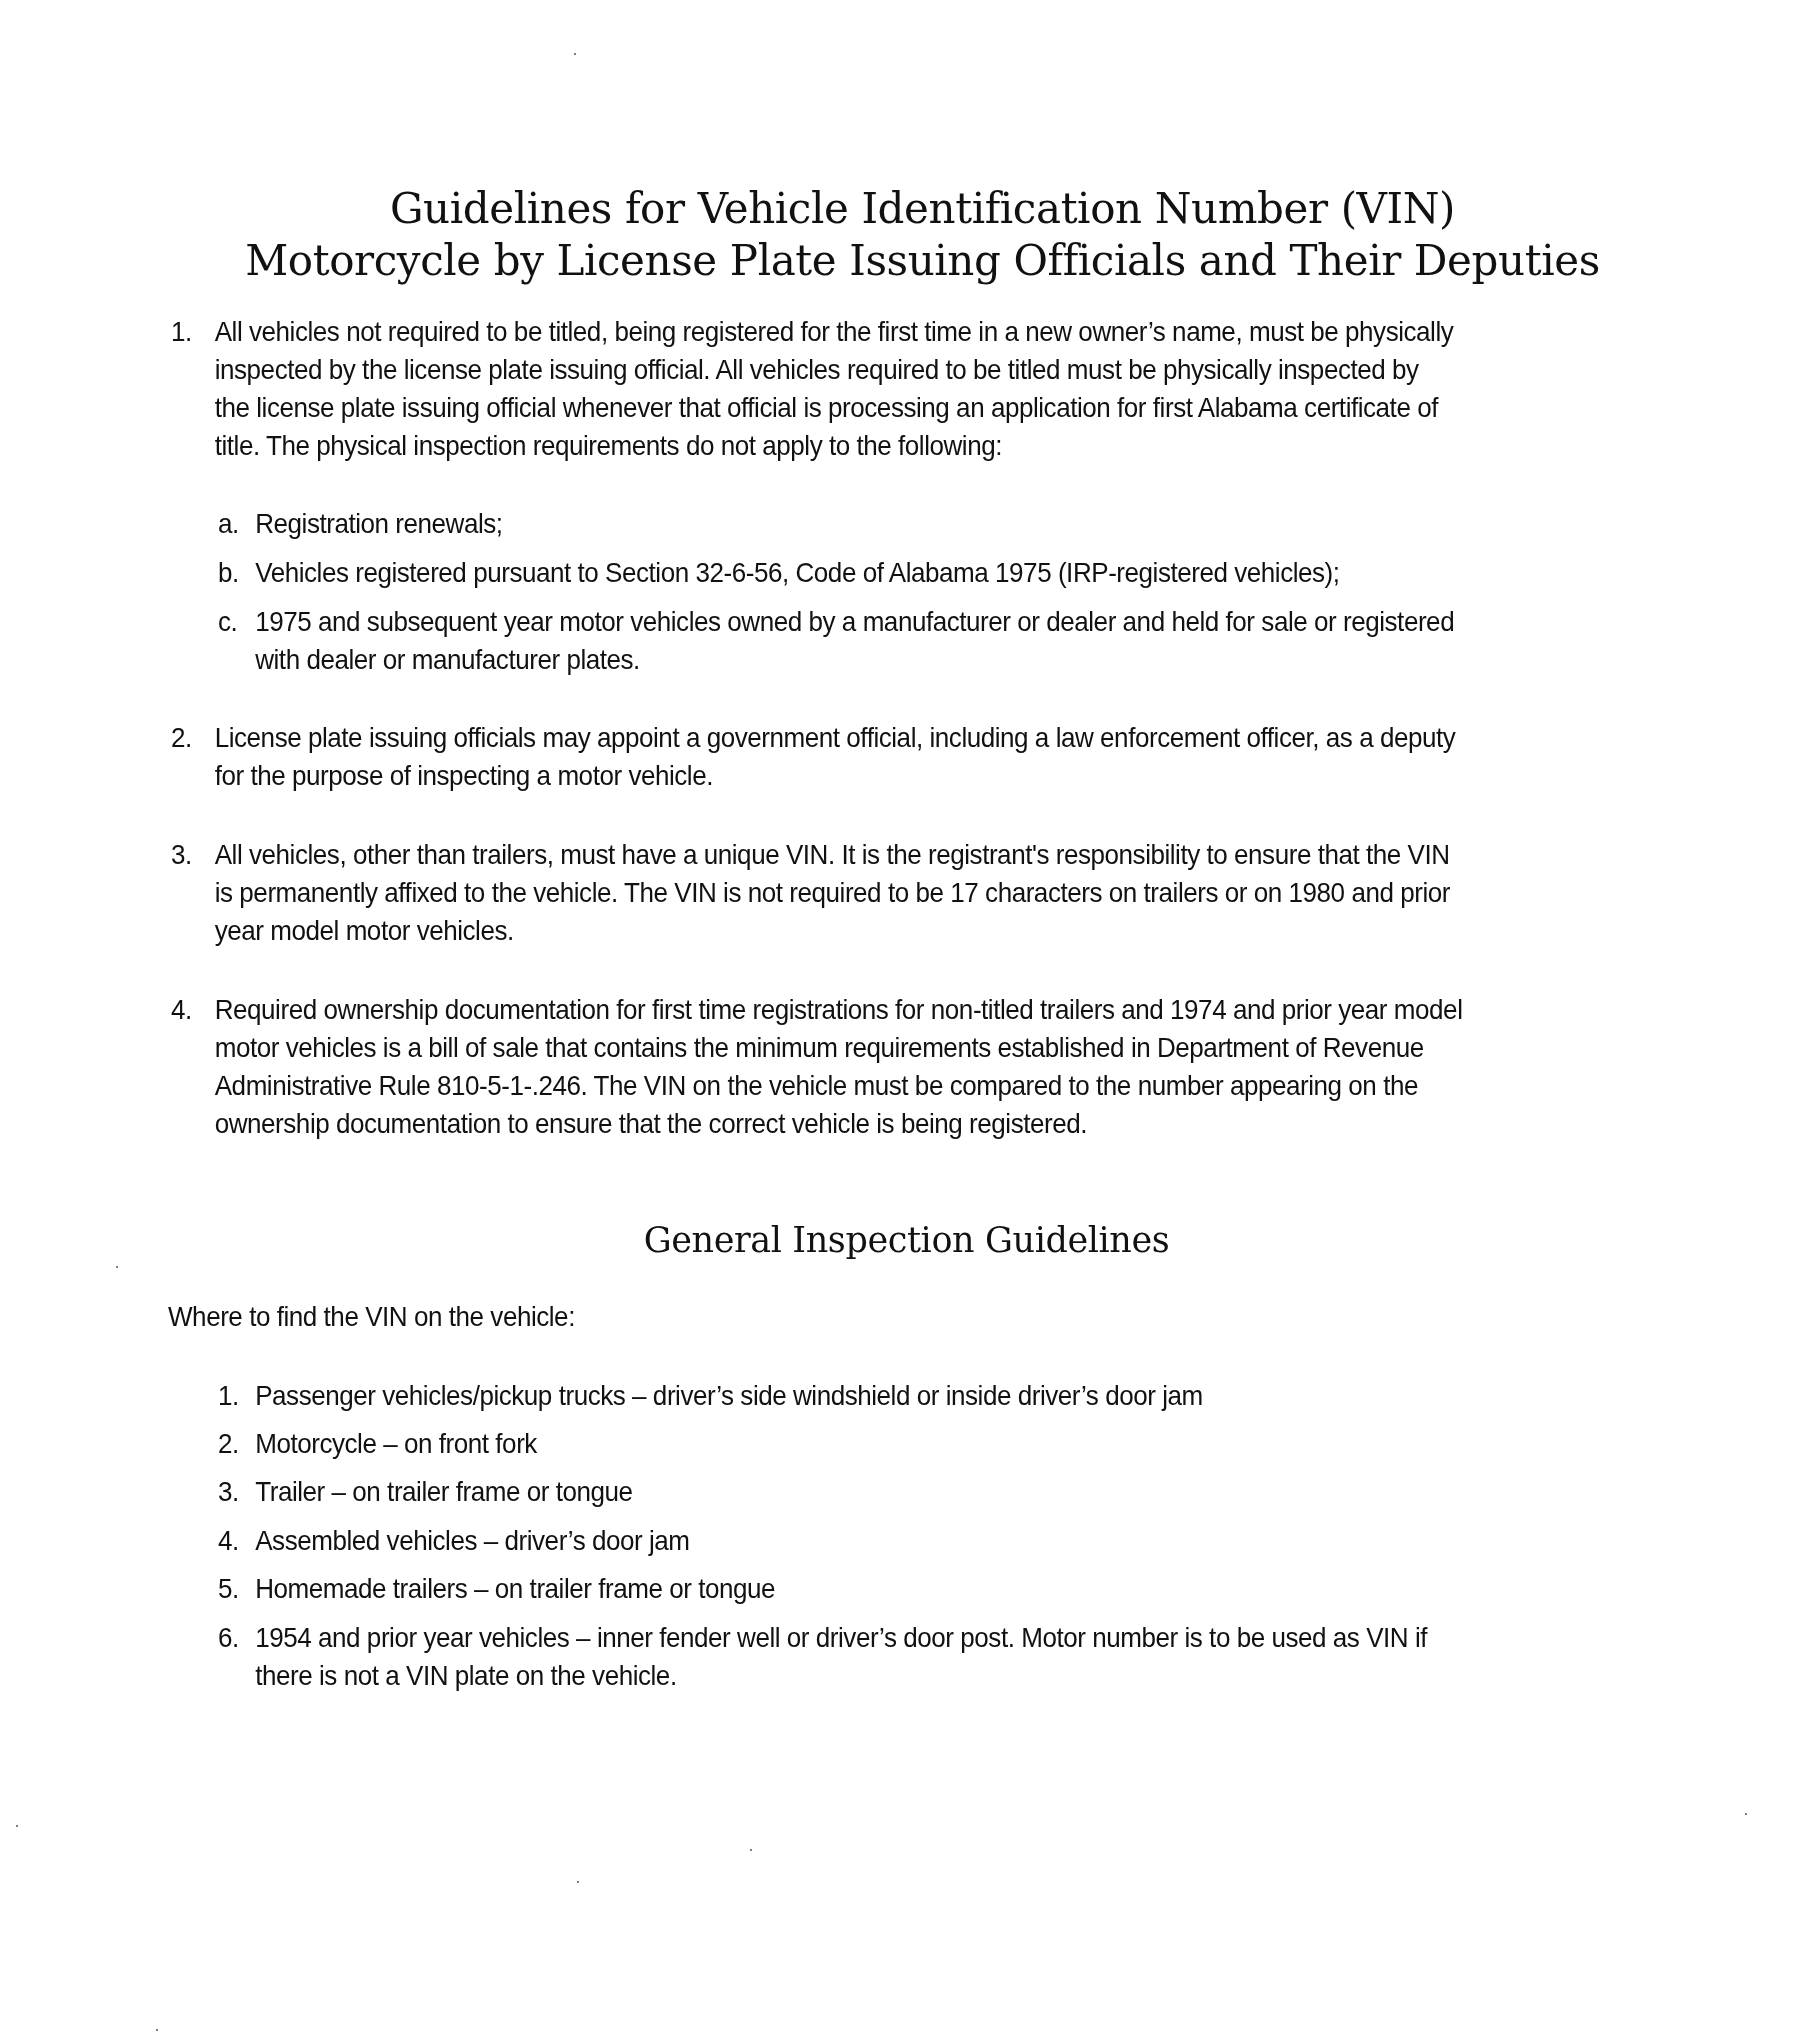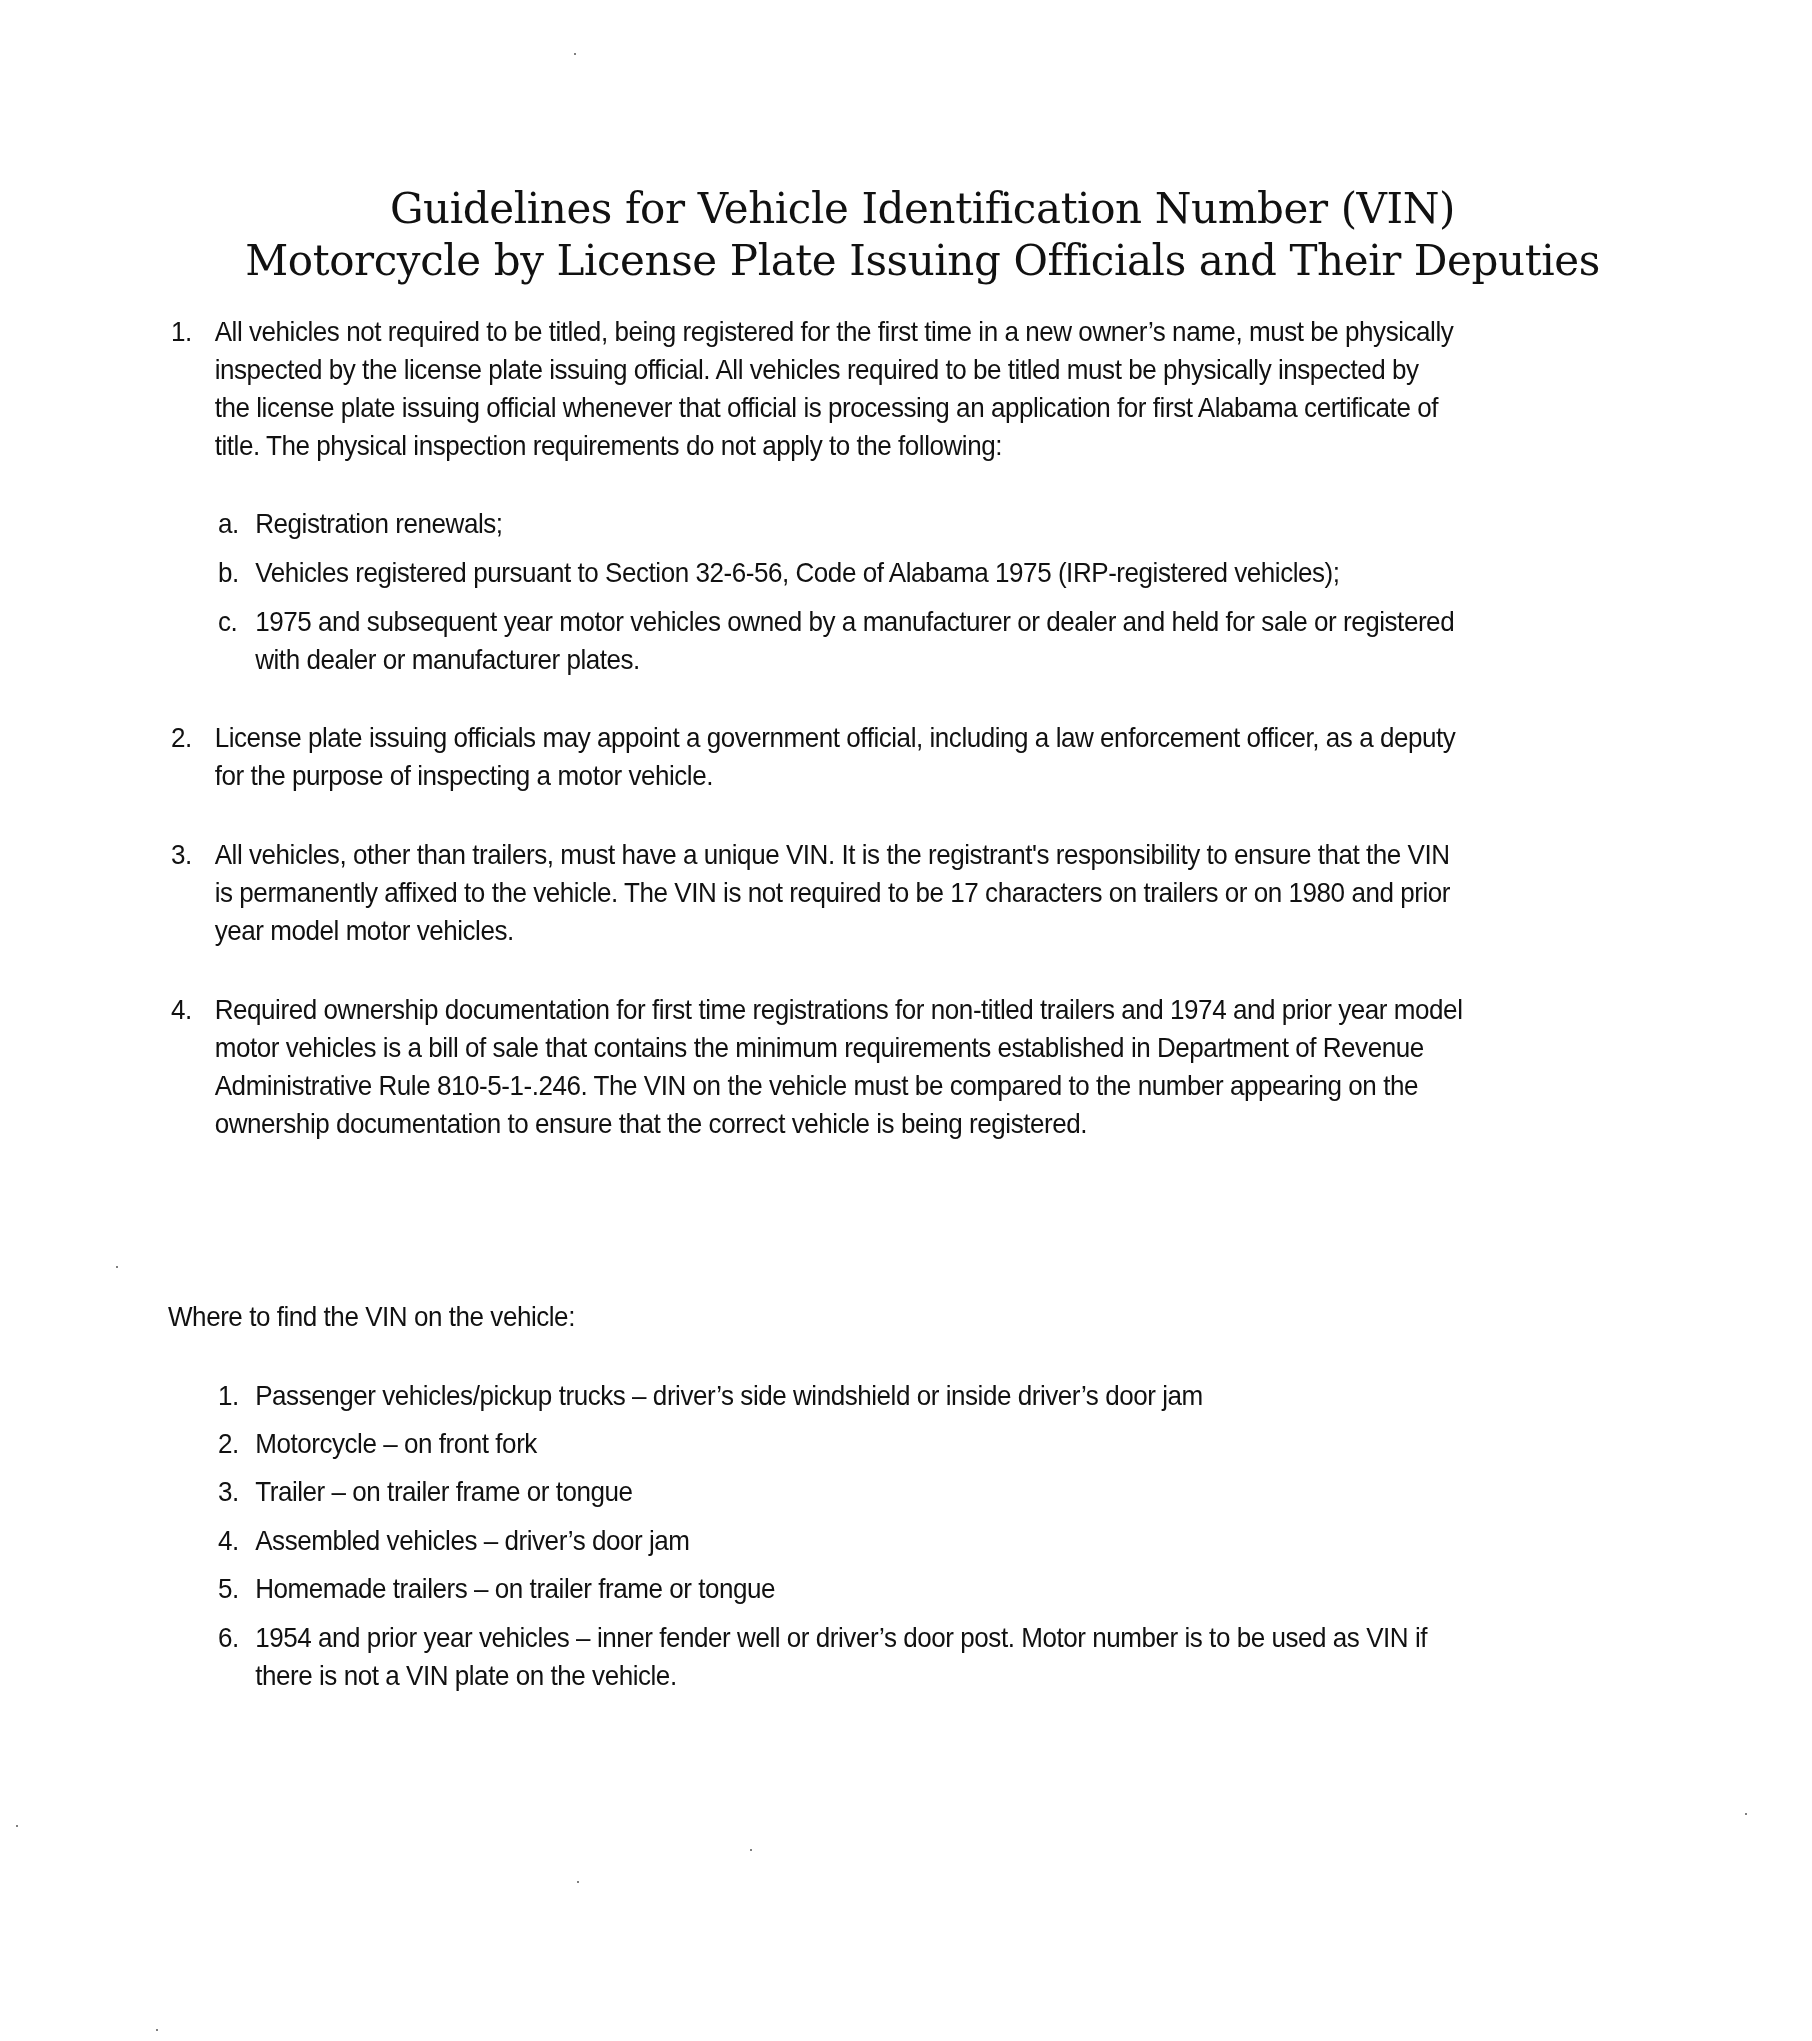--- a/index.html
+++ b/index.html
@@ -90,20 +90,21 @@
   <div class="item body-text" style="top:991px;">
     <span class="num">4.</span>
     <div class="txt">
       <div>Required ownership documentation for first time registrations for non-titled trailers and 1974 and prior year model</div>
       <div>motor vehicles is a bill of sale that contains the minimum requirements established in Department of Revenue</div>
       <div>Administrative Rule 810-5-1-.246.  The VIN on the vehicle must be compared to the number appearing on the</div>
       <div>ownership documentation to ensure that the correct vehicle is being registered.</div>
     </div>
   </div>
 
+  <h2 class="subhead">General Inspection Guidelines</h2>
 
   <div class="lead body-text">Where to find the VIN on the vehicle:</div>
 
   <div class="sub body-text" style="top:1377px;">
     <span class="num">1.</span>
     <div class="txt">
       <div>Passenger vehicles/pickup trucks – driver’s side windshield or inside driver’s door jam</div>
     </div>
   </div>
   <div class="sub body-text" style="top:1425px;">

